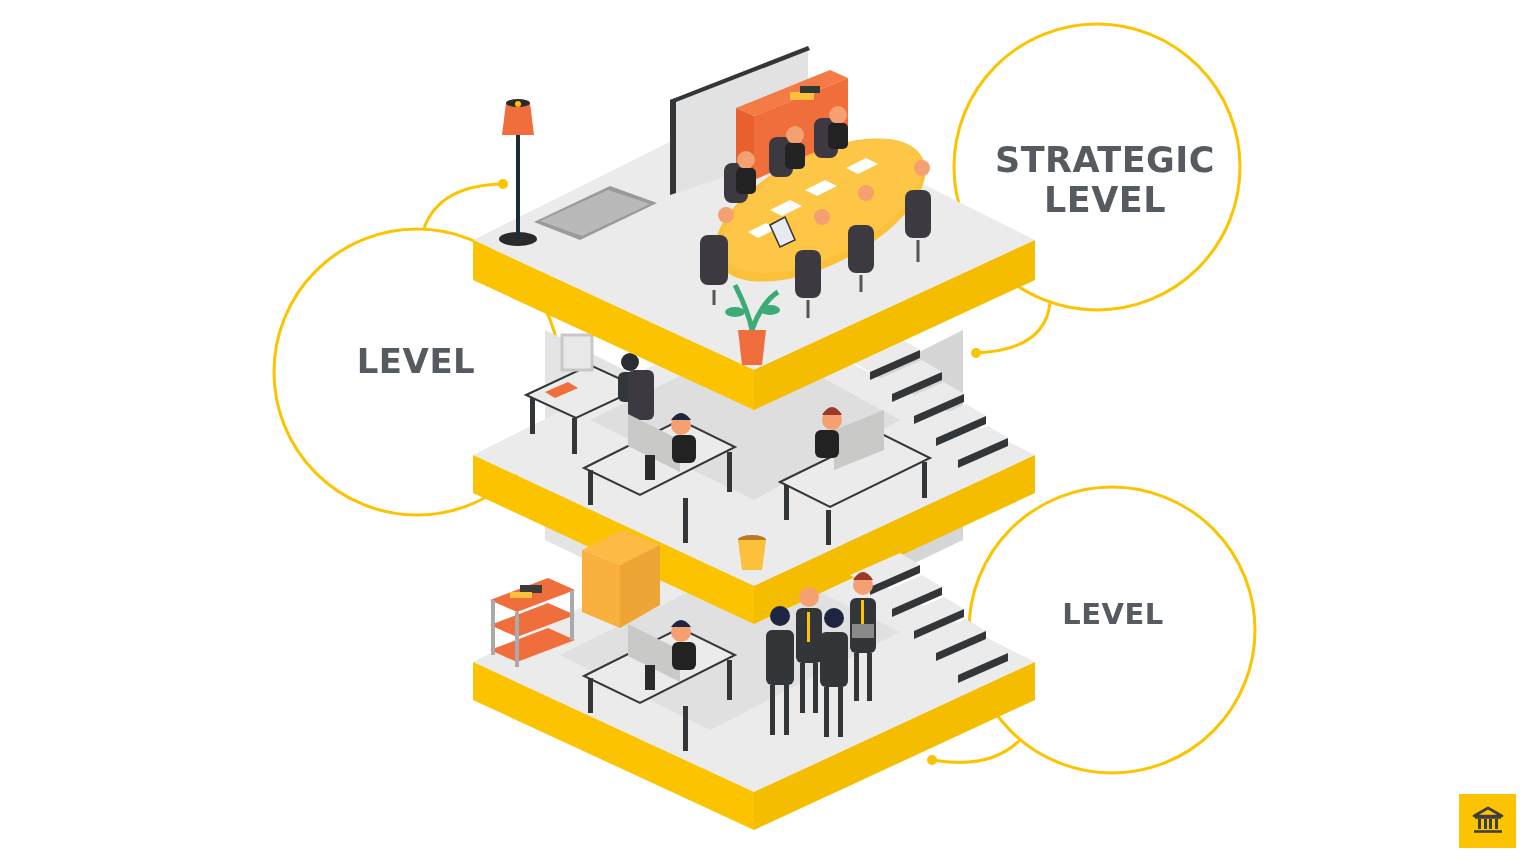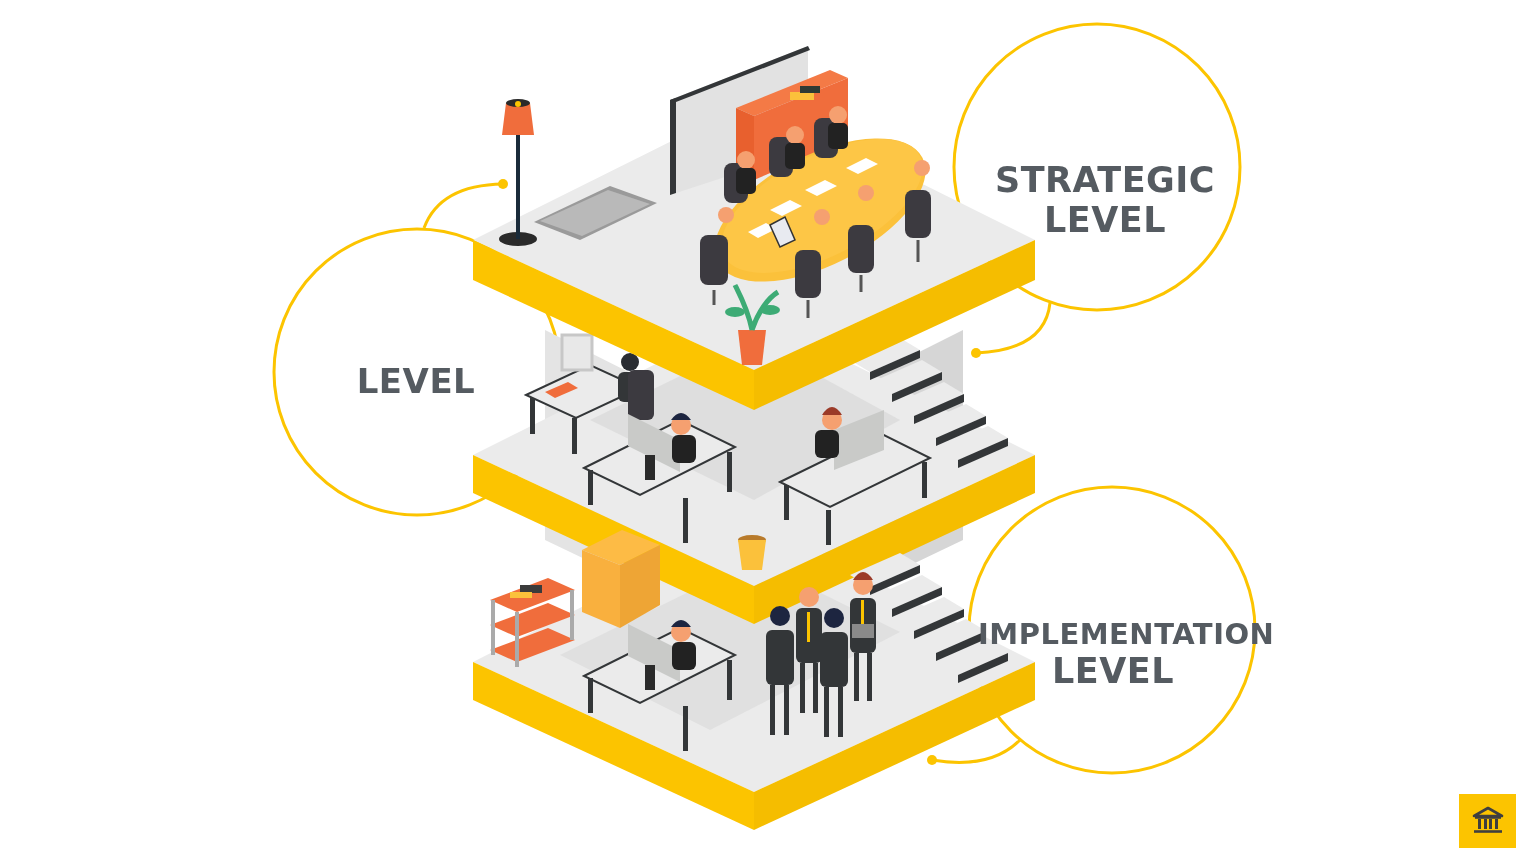--- a/index.html
+++ b/index.html
@@ -1,20 +1,20 @@
 <!DOCTYPE html>
 <html><head>
 <meta charset="utf-8">
 <style>
   html, body { margin: 0; padding: 0; background: #ffffff; }
   body { width: 1536px; height: 864px; position: relative; overflow: hidden;
          font-family: "DejaVu Sans", "Liberation Sans", sans-serif; }
   #stage { position: absolute; left: 0; top: 0; width: 1536px; height: 864px; }
   .label { position: absolute; text-align: center; color: #555b61; font-weight: bold;
-           font-family: "DejaVu Sans", "Liberation Sans", sans-serif; line-height: 1.15; letter-spacing: 0.5px; margin-top: 20px; }
+           font-family: "DejaVu Sans", "Liberation Sans", sans-serif; line-height: 1.15; letter-spacing: 0.5px; }
   .label span { display: block; }
   #lbl-strategic { left: 985px; top: 140px; width: 240px; font-size: 35px; }
   #lbl-operations { left: 280px; top: 342px; width: 272px; font-size: 34px; }
   #lbl-implementation { left: 978px; top: 598px; width: 270px; font-size: 29px; }
   #lbl-implementation span + span { font-size: 35px; }
   #home-btn { position: absolute; left: 1459px; top: 794px; width: 57px; height: 54px;
               background: #fcc400; display: flex; align-items: center; justify-content: center; cursor: pointer; }
 </style>
 </head>
 <body>
@@ -248,21 +248,20 @@
 </svg>
 
 <div id="lbl-strategic" class="label">
   <span>STRATEGIC</span>
   <span>LEVEL</span>
 </div>
 <div id="lbl-operations" class="label">
   <span>LEVEL</span>
 </div>
 <div id="lbl-implementation" class="label">
-  <span>IMPLEMENTATION</span>
   <span>LEVEL</span>
 </div>
 
 <div id="home-btn">
   <svg width="34" height="30" viewBox="0 0 34 30">
     <path d="M3 10 L17 2 L31 10 Z" fill="none" stroke="#3f3f3f" stroke-width="2.6" stroke-linejoin="round"></path>
     <line x1="4" y1="11.5" x2="30" y2="11.5" stroke="#3f3f3f" stroke-width="2.6"></line>
     <rect x="7" y="13" width="3" height="10" fill="#3f3f3f"></rect>
     <rect x="13" y="13" width="3" height="10" fill="#3f3f3f"></rect>
     <rect x="18" y="13" width="3" height="10" fill="#3f3f3f"></rect>

